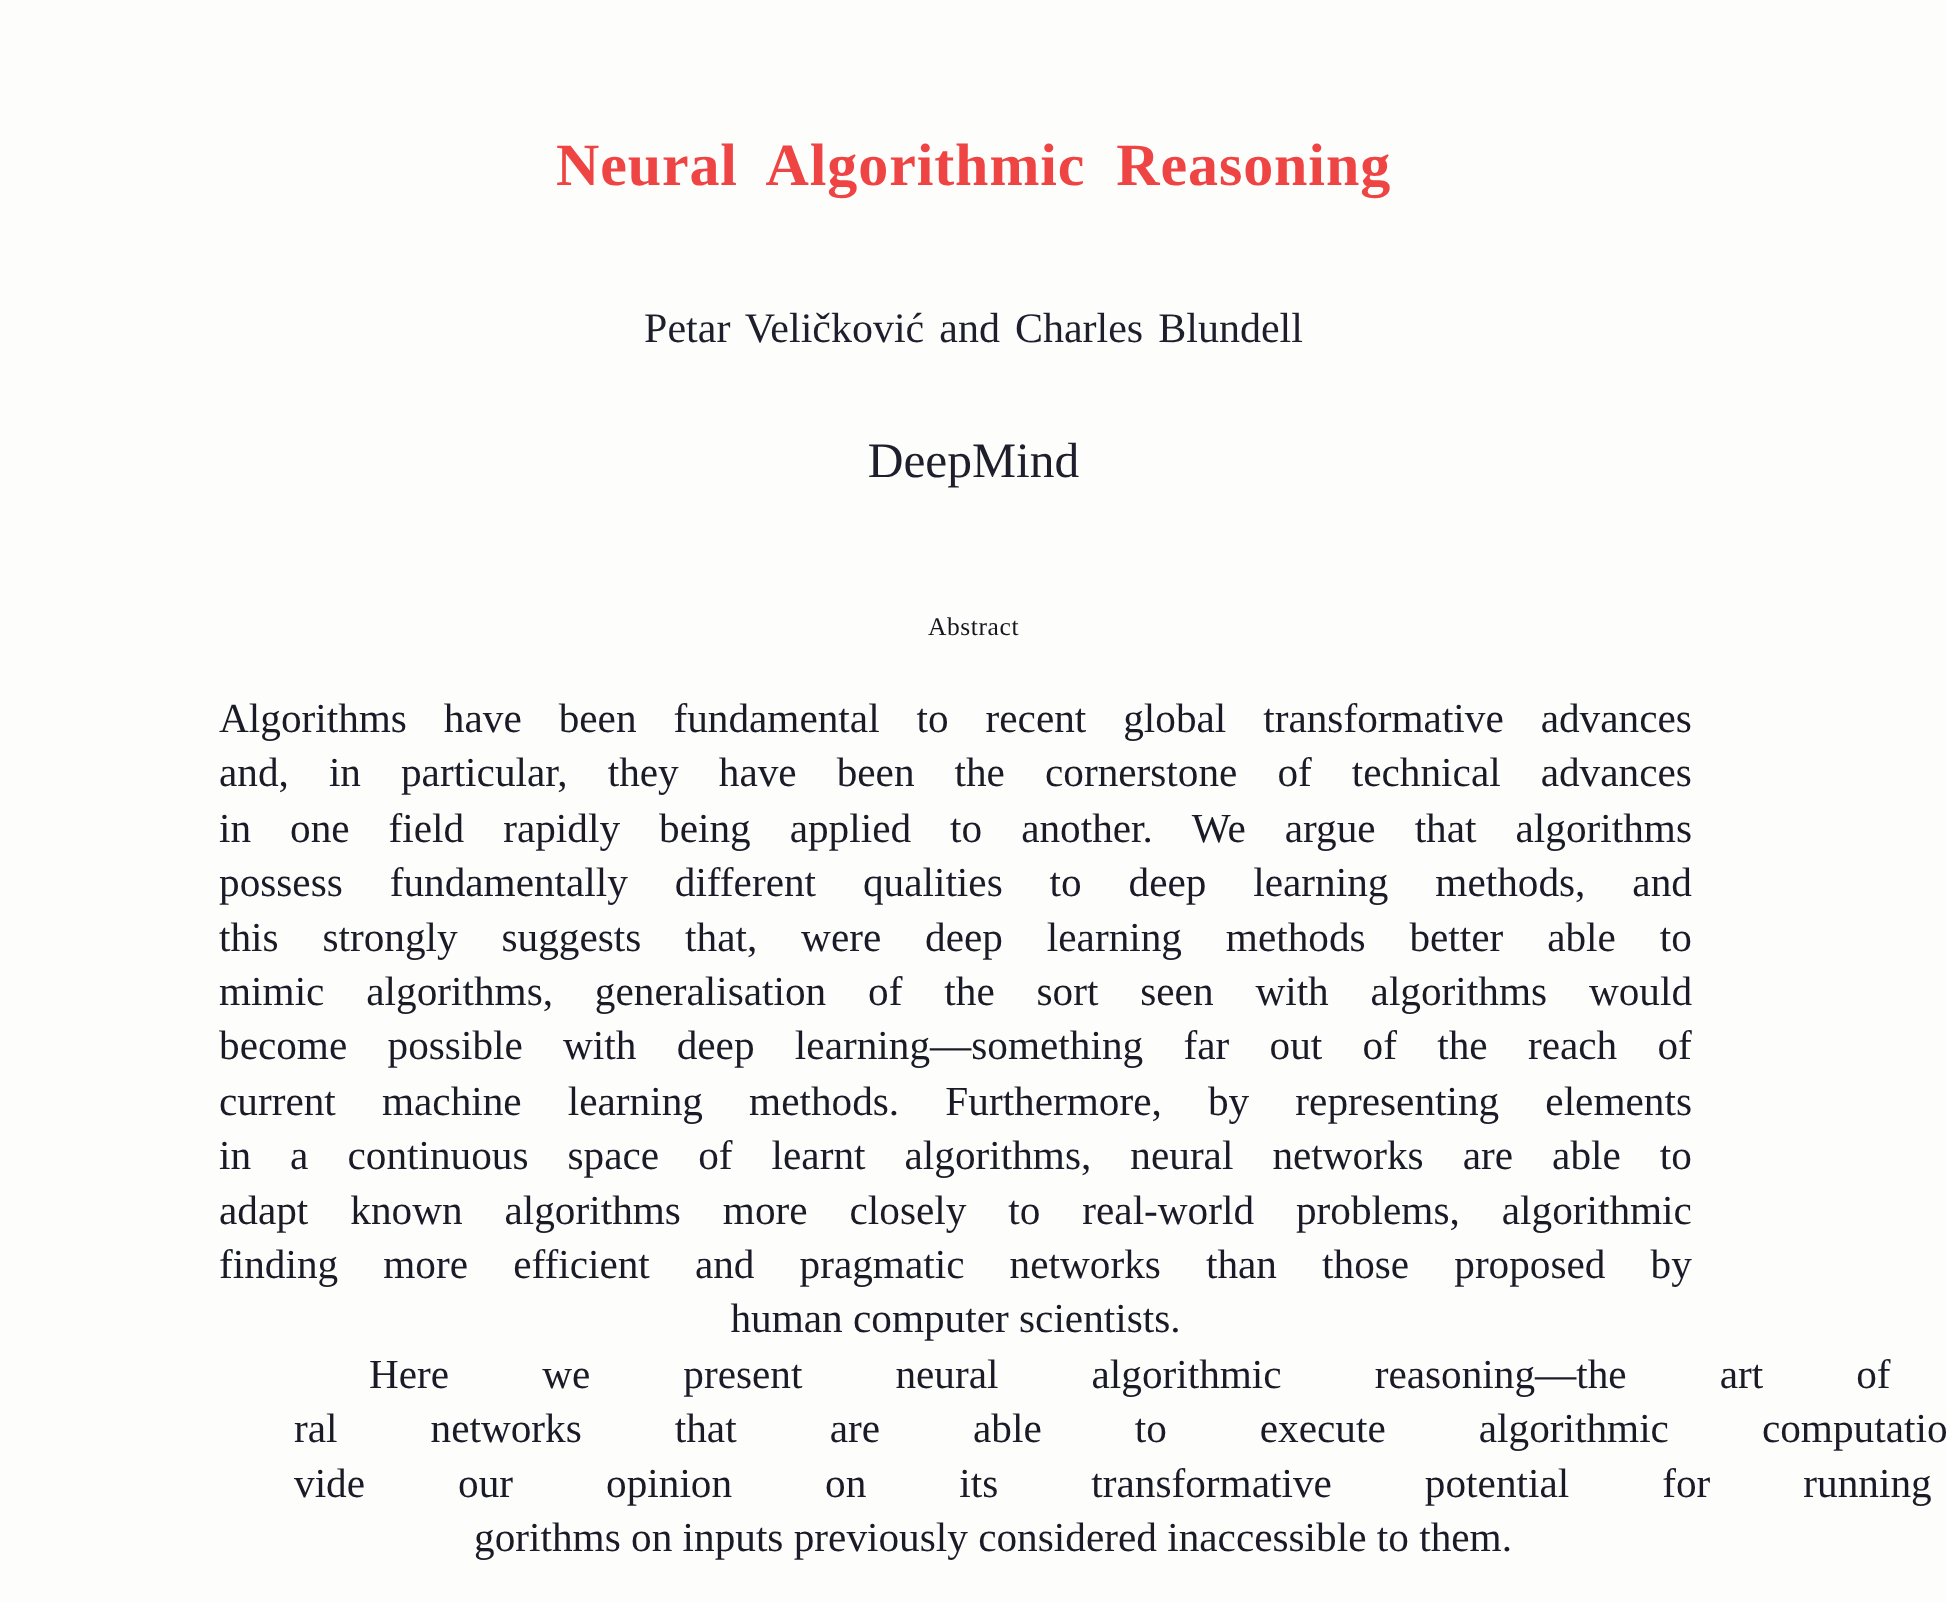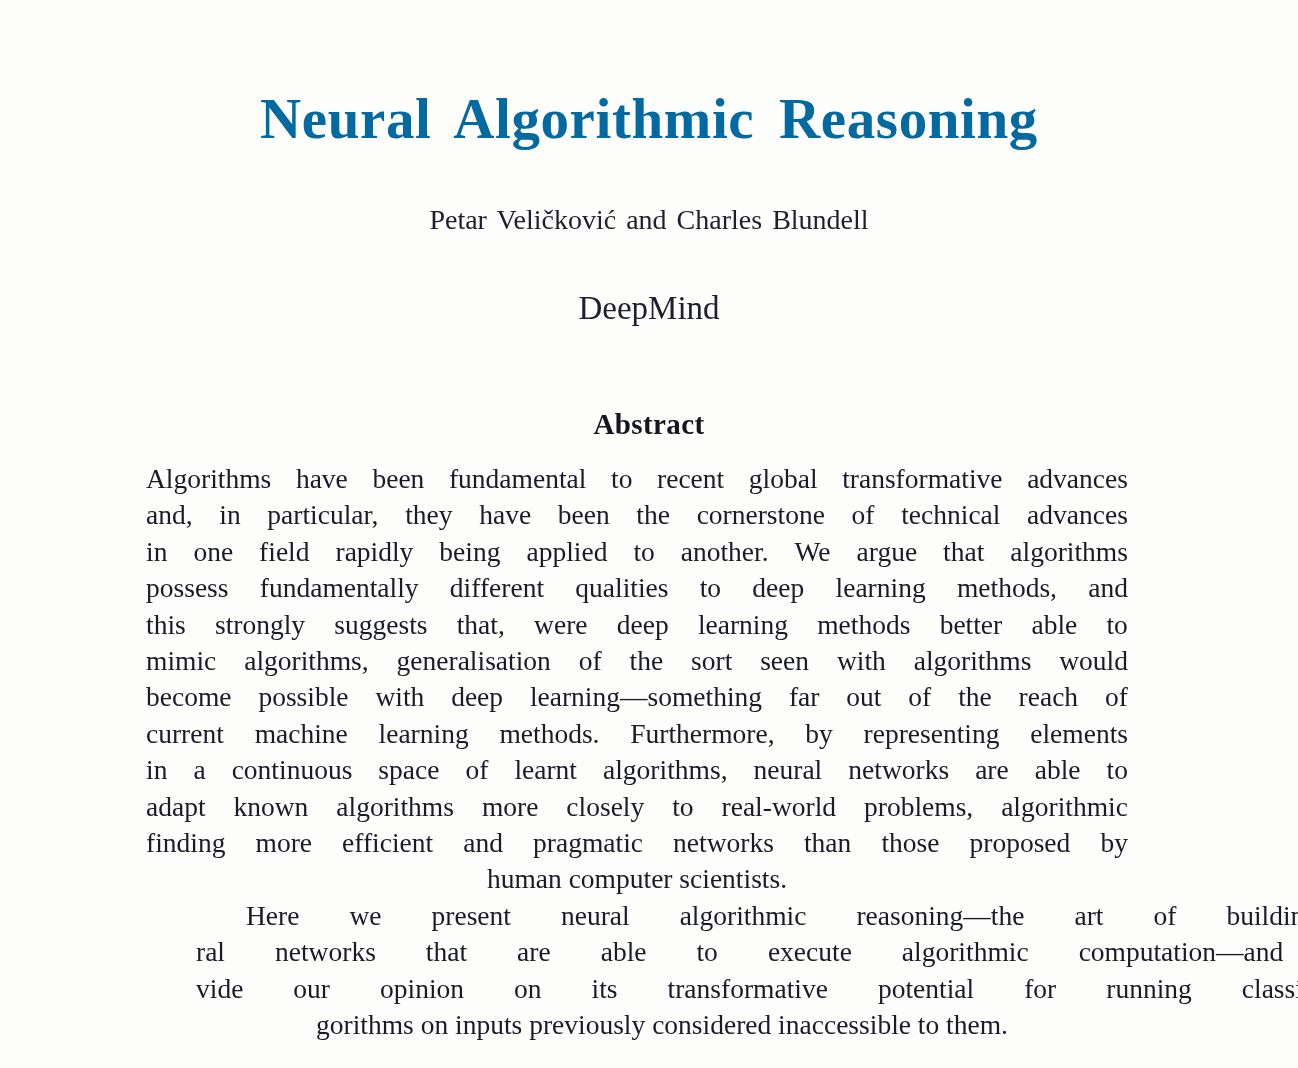--- a/index.html
+++ b/index.html
@@ -28,25 +28,25 @@
   
   .title-block {
     position: absolute;
     left: 0;
     top: 88px;
     width: 1298px;
     text-align: center;
   }
   .paper-title {
     font-family: "Liberation Serif", "DejaVu Serif", serif;
-    font-size: 57px;
+    font-size: 40px;
     font-weight: 700;
     line-height: 1.08;
     letter-spacing: 0.6px;
-    color: #0369a1;
+    color: #ef4444;
     margin: 0;
     word-spacing: 10px;
   }
 
   .authors-block {
     position: absolute;
     left: 0;
     top: 205px;
     width: 1298px;
     text-align: center;
@@ -77,22 +77,22 @@
 
   
   .abstract-heading-block {
     position: absolute;
     left: 0;
     top: 409px;
     width: 1298px;
     text-align: center;
   }
   .abstract-heading {
-    font-size: 29px;
-    font-weight: 700;
+    font-size: 17px;
+    font-weight: 400;
     line-height: 1.1;
     color: #16161f;
     margin: 0;
     letter-spacing: 0.4px;
   }
 
   .abstract-body {
     position: absolute;
     left: 146px;
     top: 461px;
@@ -110,20 +110,21 @@
   }
   .abstract-para.indented {
     text-indent: 50px;
   }
 
   
   .tex-line {
     display: block;
     text-align: justify;
     white-space: nowrap;
+    gap: 12px;
   }
   .tex-line > span.w {
     display: inline-block;
   }
   .tex-line.justified {
     display: flex;
     justify-content: space-between;
     white-space: nowrap;
   }
   .tex-line.last {

